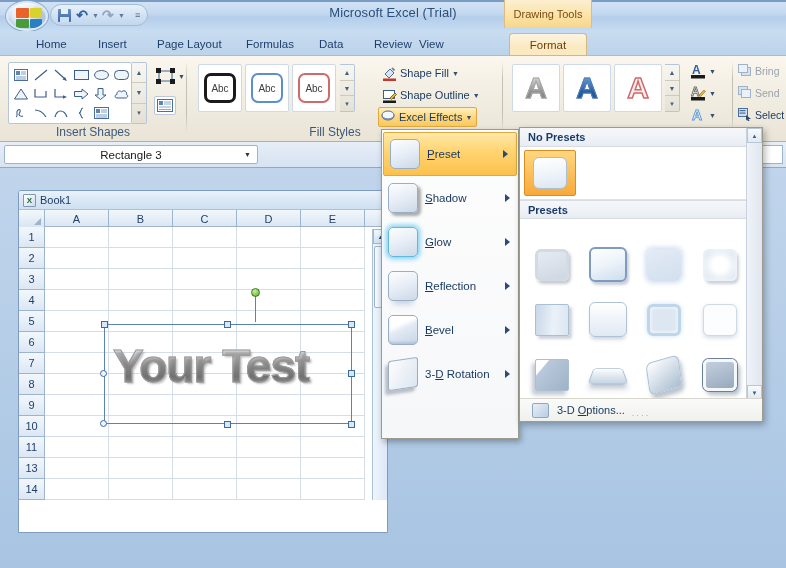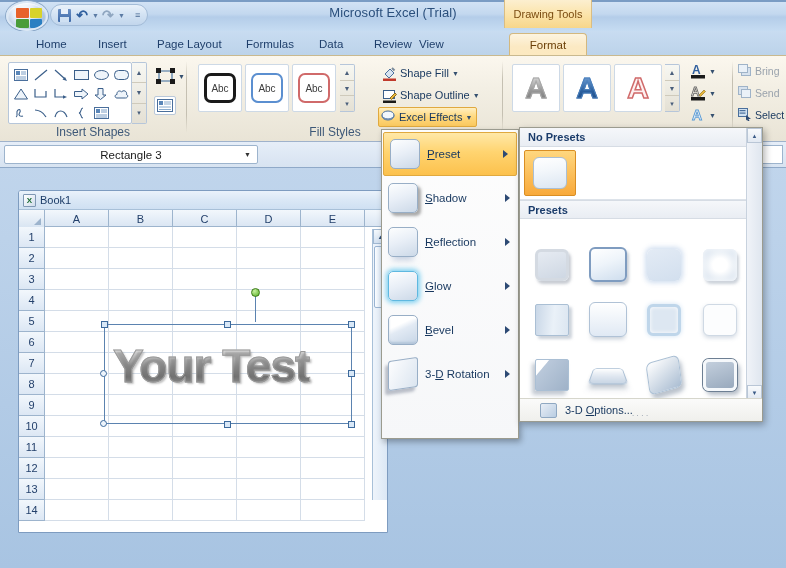--- a/index.html
+++ b/index.html
@@ -413,21 +413,21 @@
   .presets-grid {
     position:absolute; left:0; top:107px; width:227px; height:165px;
     display:grid; grid-template-columns:repeat(4,56px); grid-template-rows:repeat(3,55px);
     padding:2px 0 0 4px;
   }
   .pg-cell { display:flex; align-items:center; justify-content:center; }
   .panel-foot {
     position:absolute; left:0; bottom:0; width:100%; height:23px;
     background:linear-gradient(180deg,#fbfbfa,#f0f0ec);
     border-top:1px solid #d6d6cc;
-    display:flex; align-items:center; padding-left:20px;
+    display:flex; align-items:center; padding-left:12px;
   }
   .foot-ico {
     width:17px;height:15px;margin-right:8px;flex:0 0 17px;
     background:linear-gradient(135deg,#e8eef6,#b9cde2);
     border:1px solid #8fa8c2; border-radius:2px;
   }
   .foot-label { font-size:11px; color:#17375e; }
   .grip {
     position:absolute; left:50%; bottom:1px; transform:translateX(-50%);
     font-size:8px; color:#9aa4b0; letter-spacing:2px;
@@ -872,28 +872,20 @@
         </div>
         <div class="grid-row">
           <div class="row-head">11</div>
           <div class="cell"></div>
             <div class="cell"></div>
             <div class="cell"></div>
             <div class="cell"></div>
             <div class="cell"></div>
         </div>
         <div class="grid-row">
-          <div class="row-head">12</div>
-          <div class="cell"></div>
-            <div class="cell"></div>
-            <div class="cell"></div>
-            <div class="cell"></div>
-            <div class="cell"></div>
-        </div>
-        <div class="grid-row">
           <div class="row-head">13</div>
           <div class="cell"></div>
             <div class="cell"></div>
             <div class="cell"></div>
             <div class="cell"></div>
             <div class="cell"></div>
         </div>
         <div class="grid-row">
           <div class="row-head">14</div>
           <div class="cell"></div>
@@ -935,28 +927,28 @@
       <span class="mi-arrow"></span>
     </div>
 
     <div class="menu-item">
       <span class="mi-ico" style="box-shadow:3px 3px 3px rgba(90,90,90,.5);"></span>
       <span class="mi-label"><u>S</u>hadow</span>
       <span class="mi-arrow"></span>
     </div>
 
     <div class="menu-item">
+      <span class="mi-ico" style="box-shadow:0 0 5px 2px #7fd0f0;border-color:#5fb8e0;"></span>
+      <span class="mi-label"><u>G</u>low</span>
+      <span class="mi-arrow"></span>
+    </div>
+
+    <div class="menu-item">
       <span class="mi-ico" style="box-shadow:0 8px 6px -5px rgba(150,170,200,.55);"></span>
       <span class="mi-label"><u>R</u>eflection</span>
-      <span class="mi-arrow"></span>
-    </div>
-
-    <div class="menu-item">
-      <span class="mi-ico" style="box-shadow:0 0 5px 2px #7fd0f0;border-color:#5fb8e0;"></span>
-      <span class="mi-label"><u>G</u>low</span>
       <span class="mi-arrow"></span>
     </div>
 
 
     <div class="menu-item">
       <span class="mi-ico" style="background:linear-gradient(155deg,#ffffff 0%,#ffffff 32%,#e2eaf4 48%,#c6d5e6 100%);box-shadow:inset 0 2px 2px #fff, inset 0 -2px 2px #b4c6da;"></span>
       <span class="mi-label"><u>B</u>evel</span>
       <span class="mi-arrow"></span>
     </div>
 

